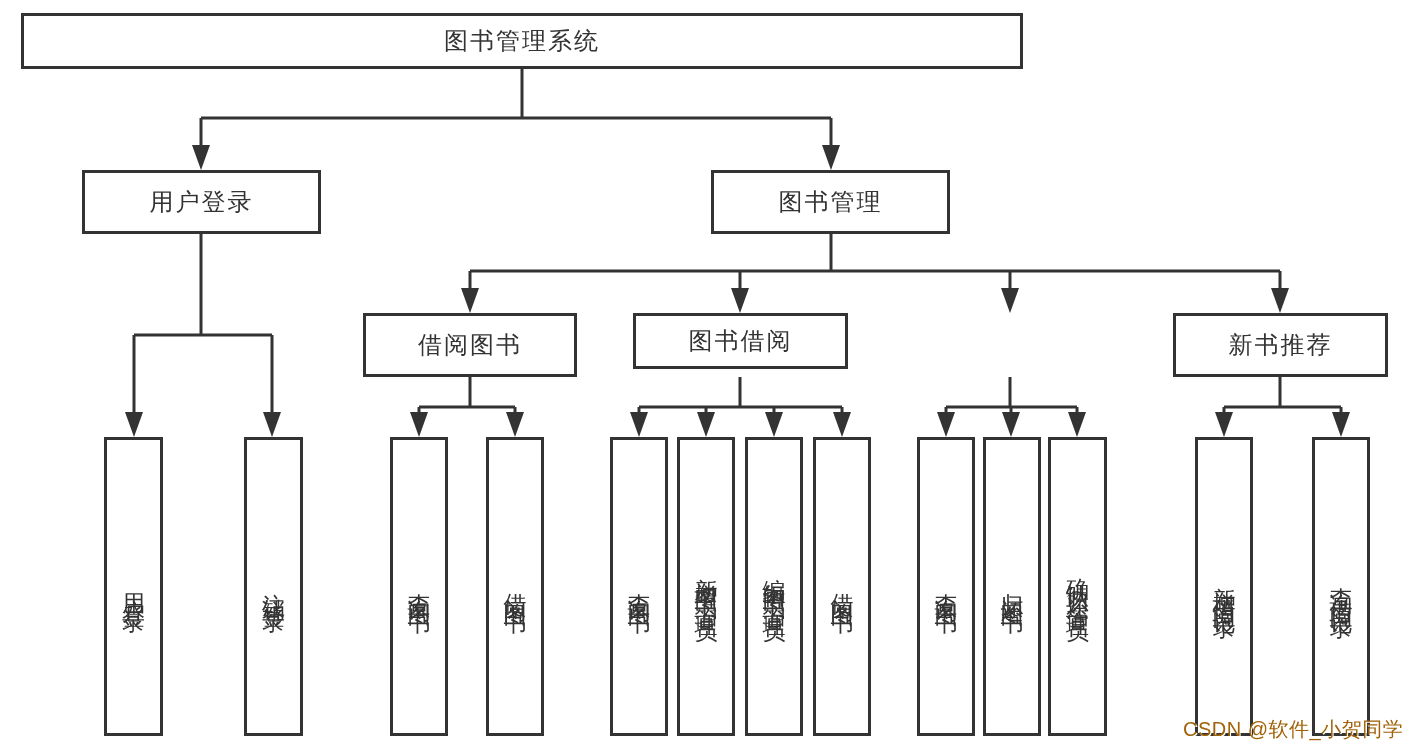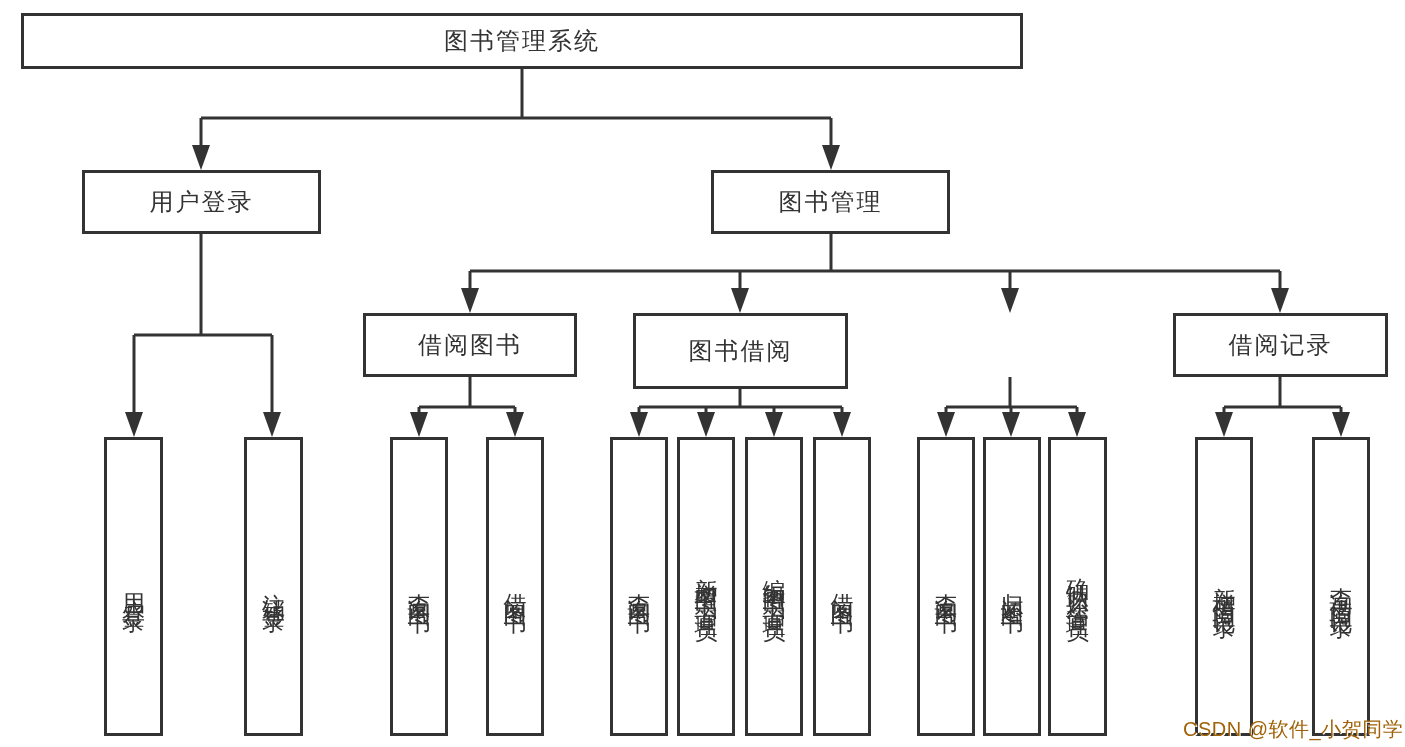--- a/index.html
+++ b/index.html
@@ -129,22 +129,22 @@
       <polygon points="1332,412 1350,412 1341,437"></polygon>
     </g>
   </svg>
 
   <div class="box h" style="left:21px;top:13px;width:1002px;height:56px;">图书管理系统</div>
 
   <div class="box h" style="left:82px;top:170px;width:239px;height:64px;">用户登录</div>
   <div class="box h" style="left:711px;top:170px;width:239px;height:64px;">图书管理</div>
 
   <div class="box h" style="left:363px;top:313px;width:214px;height:64px;">借阅图书</div>
-  <div class="box h" style="left:633px;top:313px;width:215px;height:76px;">图书借阅</div>
-  <div class="box h" style="left:1173px;top:313px;width:215px;height:64px;">借阅记录</div>
+  <div class="box h" style="left:633px;top:313px;width:215px;height:56px;">图书借阅</div>
+  <div class="box h" style="left:1173px;top:313px;width:215px;height:64px;">新书推荐</div>
 
   <div class="box v" style="left:104px;top:437px;width:59px;height:299px;">用户登录</div>
   <div class="box v" style="left:244px;top:437px;width:59px;height:299px;">注销登录</div>
 
   <div class="box v" style="left:390px;top:437px;width:58px;height:299px;">查询图书</div>
   <div class="box v" style="left:486px;top:437px;width:58px;height:299px;">借阅图书</div>
 
   <div class="box v" style="left:610px;top:437px;width:58px;height:299px;">查询图书</div>
   <div class="box v" style="left:677px;top:437px;width:58px;height:299px;">新增图书（管理员）</div>
   <div class="box v" style="left:745px;top:437px;width:58px;height:299px;">编辑图书（管理员）</div>

